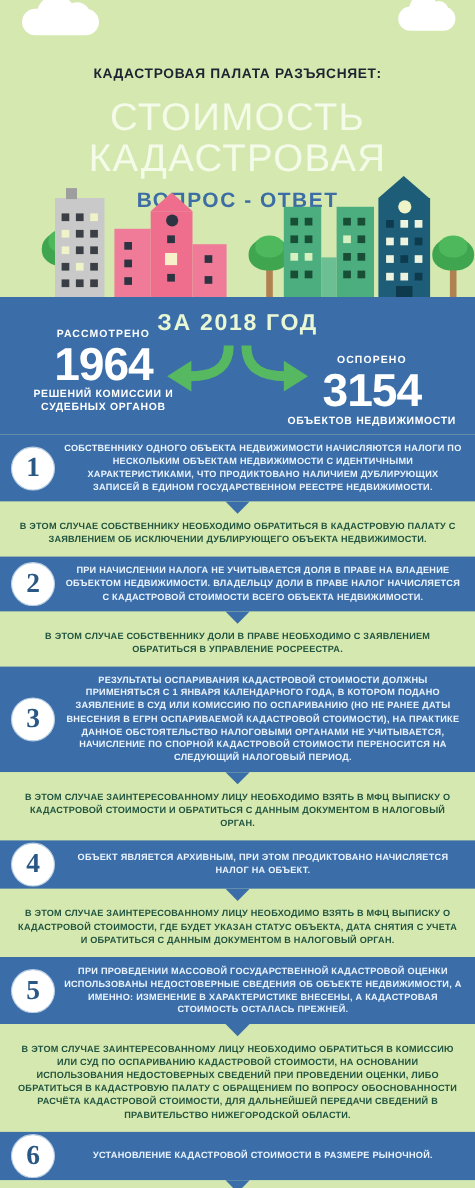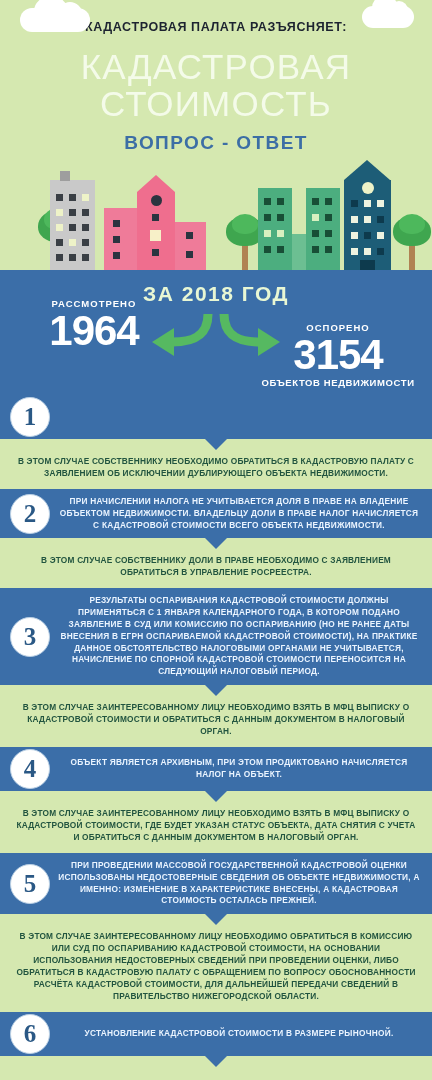--- a/index.html
+++ b/index.html
@@ -17,21 +17,21 @@
   .cloud { position:absolute; background:#fff; border-radius:50px; }
   .cloud.c1 { left:20px; top:8px; width:70px; height:24px; }
   .cloud.c1:before { content:""; position:absolute; left:14px; top:-12px; width:34px; height:30px; background:#fff; border-radius:50%; }
   .cloud.c1:after  { content:""; position:absolute; left:38px; top:-6px; width:24px; height:24px; background:#fff; border-radius:50%; }
   .cloud.c2 { right:18px; top:6px; width:52px; height:22px; }
   .cloud.c2:before { content:""; position:absolute; left:10px; top:-11px; width:26px; height:26px; background:#fff; border-radius:50%; }
   .cloud.c2:after  { content:""; position:absolute; left:28px; top:-5px; width:18px; height:18px; background:#fff; border-radius:50%; }
 
   .kicker {
     text-align:center; font-size:12.5px; font-weight:bold; color:#1d2330;
-    letter-spacing:0.6px; padding-top:20px;
+    letter-spacing:0.6px; padding-top:60px;
   }
   .bigtitle {
     text-align:center; font-size:35px; font-weight:300; color:#f4fbe9;
     line-height:1.06; margin-top:14px; letter-spacing:1.2px;
   }
   .subtitle {
     text-align:center; font-size:19px; font-weight:bold; color:#3c6ea5;
     letter-spacing:1.4px; margin-top:10px;
   }
 
@@ -91,22 +91,22 @@
 <body>
 
 <div class="page">
 
   <div class="header">
     <div class="cloud c1"></div>
     <div class="cloud c2"></div>
 
     <div class="kicker">КАДАСТРОВАЯ ПАЛАТА РАЗЪЯСНЯЕТ:</div>
     <div class="bigtitle">
+      <div>СТОИМОСТЬ</div>
       <div>КАДАСТРОВАЯ</div>
-      <div>СТОИМОСТЬ</div>
     </div>
     <div class="subtitle">ВОПРОС - ОТВЕТ</div>
 
     <div class="city">
       <div class="bld-row">
 
         <div class="trunk" style="left:55px;bottom:0;height:34px;"></div>
         <div class="tree-top" style="left:38px;bottom:28px;width:40px;height:32px;background:#3fa64f;"></div>
         <div class="tree-top" style="left:44px;bottom:40px;width:28px;height:22px;background:#4db85c;"></div>
 
@@ -196,20 +196,21 @@
       </div>
     </div>
   </div>
 
   <div class="stats">
     <div class="year">ЗА 2018 ГОД</div>
 
     <div class="stat left">
       <div class="cap">РАССМОТРЕНО</div>
       <div class="num">1964</div>
+      <div class="sub">РЕШЕНИЙ КОМИССИИ И СУДЕБНЫХ ОРГАНОВ</div>
     </div>
 
     <div class="stat right">
       <div class="cap">ОСПОРЕНО</div>
       <div class="num">3154</div>
       <div class="sub">ОБЪЕКТОВ НЕДВИЖИМОСТИ</div>
     </div>
 
     <div class="arrows">
       <svg width="140" height="46" viewBox="0 0 140 46">
@@ -218,20 +219,21 @@
         <path d="M78 2 C78 26, 96 30, 114 30" stroke="#56b961" stroke-width="9" fill="none" stroke-linecap="butt"></path>
         <polygon points="112,16 112,44 134,30" fill="#56b961"></polygon>
       </svg>
     </div>
   </div>
 
   <div id="qa-list">
       <div class="qa">
         <div class="q">
           <div class="badge">1</div>
+          <div class="q-text">СОБСТВЕННИКУ ОДНОГО ОБЪЕКТА НЕДВИЖИМОСТИ НАЧИСЛЯЮТСЯ НАЛОГИ ПО НЕСКОЛЬКИМ ОБЪЕКТАМ НЕДВИЖИМОСТИ С ИДЕНТИЧНЫМИ ХАРАКТЕРИСТИКАМИ, ЧТО ПРОДИКТОВАНО НАЛИЧИЕМ ДУБЛИРУЮЩИХ ЗАПИСЕЙ В ЕДИНОМ ГОСУДАРСТВЕННОМ РЕЕСТРЕ НЕДВИЖИМОСТИ.</div>
         </div>
         <div class="a">
           <div class="a-text">В ЭТОМ СЛУЧАЕ СОБСТВЕННИКУ НЕОБХОДИМО ОБРАТИТЬСЯ В КАДАСТРОВУЮ ПАЛАТУ С ЗАЯВЛЕНИЕМ ОБ ИСКЛЮЧЕНИИ ДУБЛИРУЮЩЕГО ОБЪЕКТА НЕДВИЖИМОСТИ.</div>
         </div>
       </div>
       <div class="qa">
         <div class="q">
           <div class="badge">2</div>
           <div class="q-text">ПРИ НАЧИСЛЕНИИ НАЛОГА НЕ УЧИТЫВАЕТСЯ ДОЛЯ В ПРАВЕ НА ВЛАДЕНИЕ ОБЪЕКТОМ НЕДВИЖИМОСТИ. ВЛАДЕЛЬЦУ ДОЛИ В ПРАВЕ НАЛОГ НАЧИСЛЯЕТСЯ С КАДАСТРОВОЙ СТОИМОСТИ ВСЕГО ОБЪЕКТА НЕДВИЖИМОСТИ.</div>
         </div>

